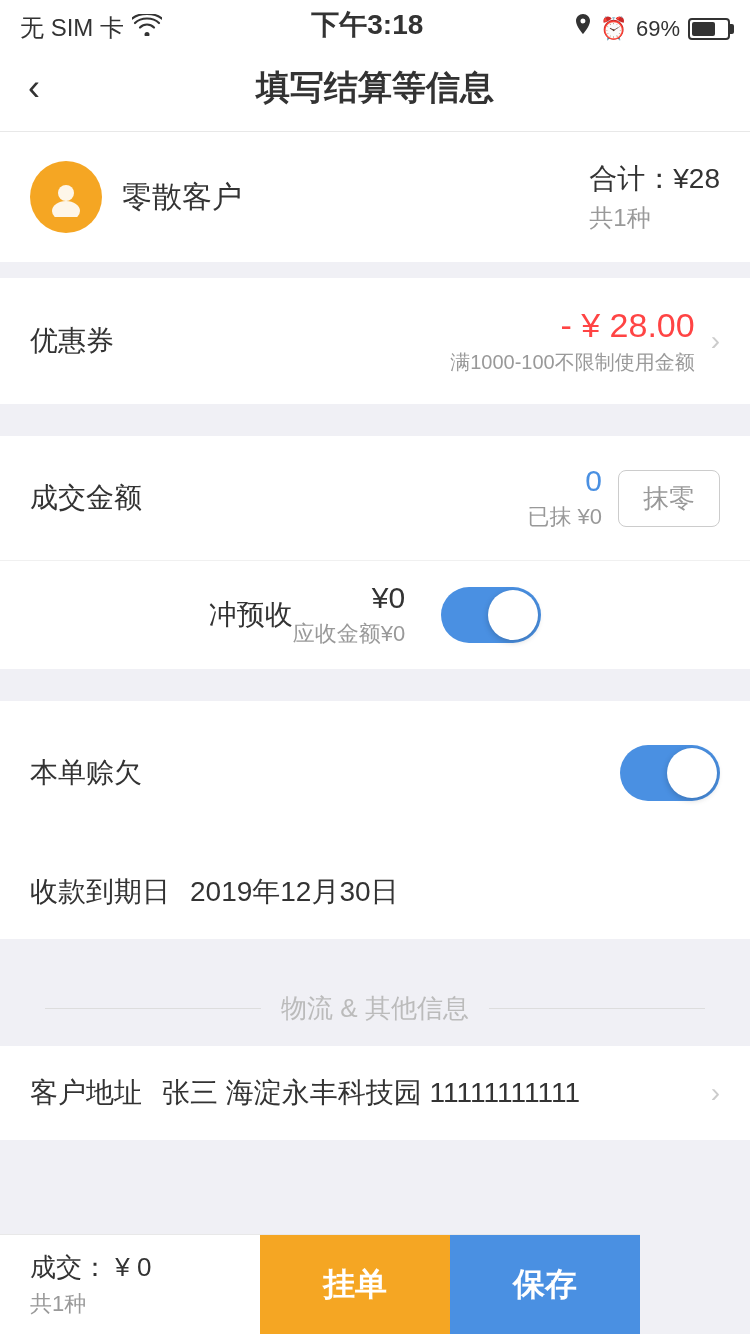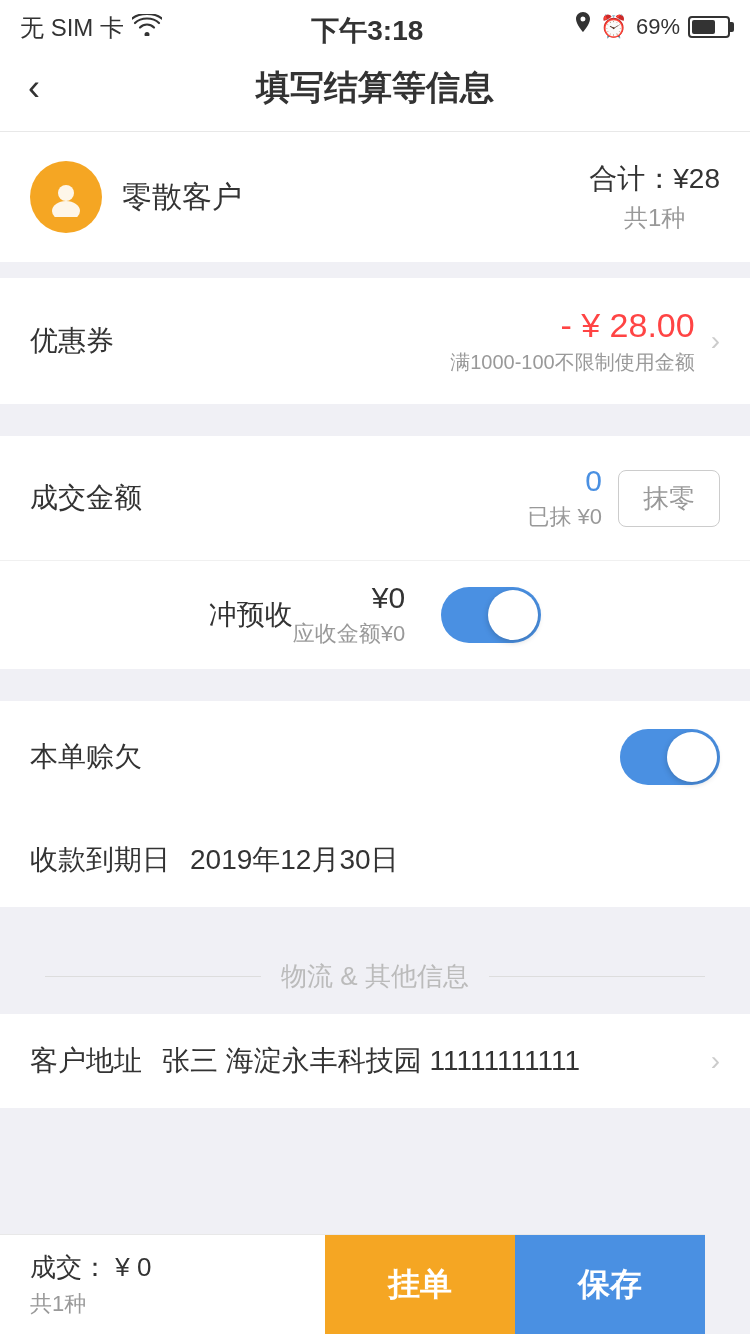--- a/index.html
+++ b/index.html
@@ -13,23 +13,23 @@
       color: #333;
       position: relative;
     }
 
     
     .status-bar {
       width: 750px;
       height: 44px;
       background: #fff;
       display: flex;
-      align-items: flex-start;
+      align-items: flex-end;
       justify-content: space-between;
-      padding: 12px 20px;
+      padding: 0 20px;
       font-size: 24px;
       color: #333;
       font-weight: 500;
     }
     .status-bar-left {
       display: flex;
       align-items: center;
       gap: 8px;
     }
     .status-bar-center {
@@ -133,21 +133,21 @@
       justify-content: center;
       font-size: 36px;
       color: #fff;
     }
     .customer-name {
       font-size: 30px;
       color: #333;
       font-weight: 500;
     }
     .customer-right {
-      text-align: center;
+      text-align: left;
       margin-left: 48px;
     }
     .customer-total {
       font-size: 28px;
       color: #333;
     }
     .customer-count {
       font-size: 24px;
       color: #999;
       margin-top: 4px;
@@ -250,21 +250,21 @@
       align-items: center;
       justify-content: center;
     }
     .chong-values {
       text-align: right;
       margin-right: 20px;
     }
 
     
     .sheqian-row {
-      padding: 28px 30px;
+      padding: 44px 30px;
       background: #fff;
       display: flex;
       align-items: center;
       justify-content: space-between;
     }
 
     
     .duedate-row {
       padding: 28px 30px;
       background: #fff;
@@ -314,21 +314,21 @@
       font-size: 28px;
       color: #333;
       flex: 1;
     }
 
     
     .bottom-bar {
       position: fixed;
       bottom: 0;
       left: 0;
-      width: 705px;
+      width: 640px;
       height: 100px;
       background: #fff;
       display: flex;
       align-items: center;
       border-top: 1px solid #e8e8e8;
     }
     .bottom-info {
       flex: 1;
       padding: 0 30px;
     }

